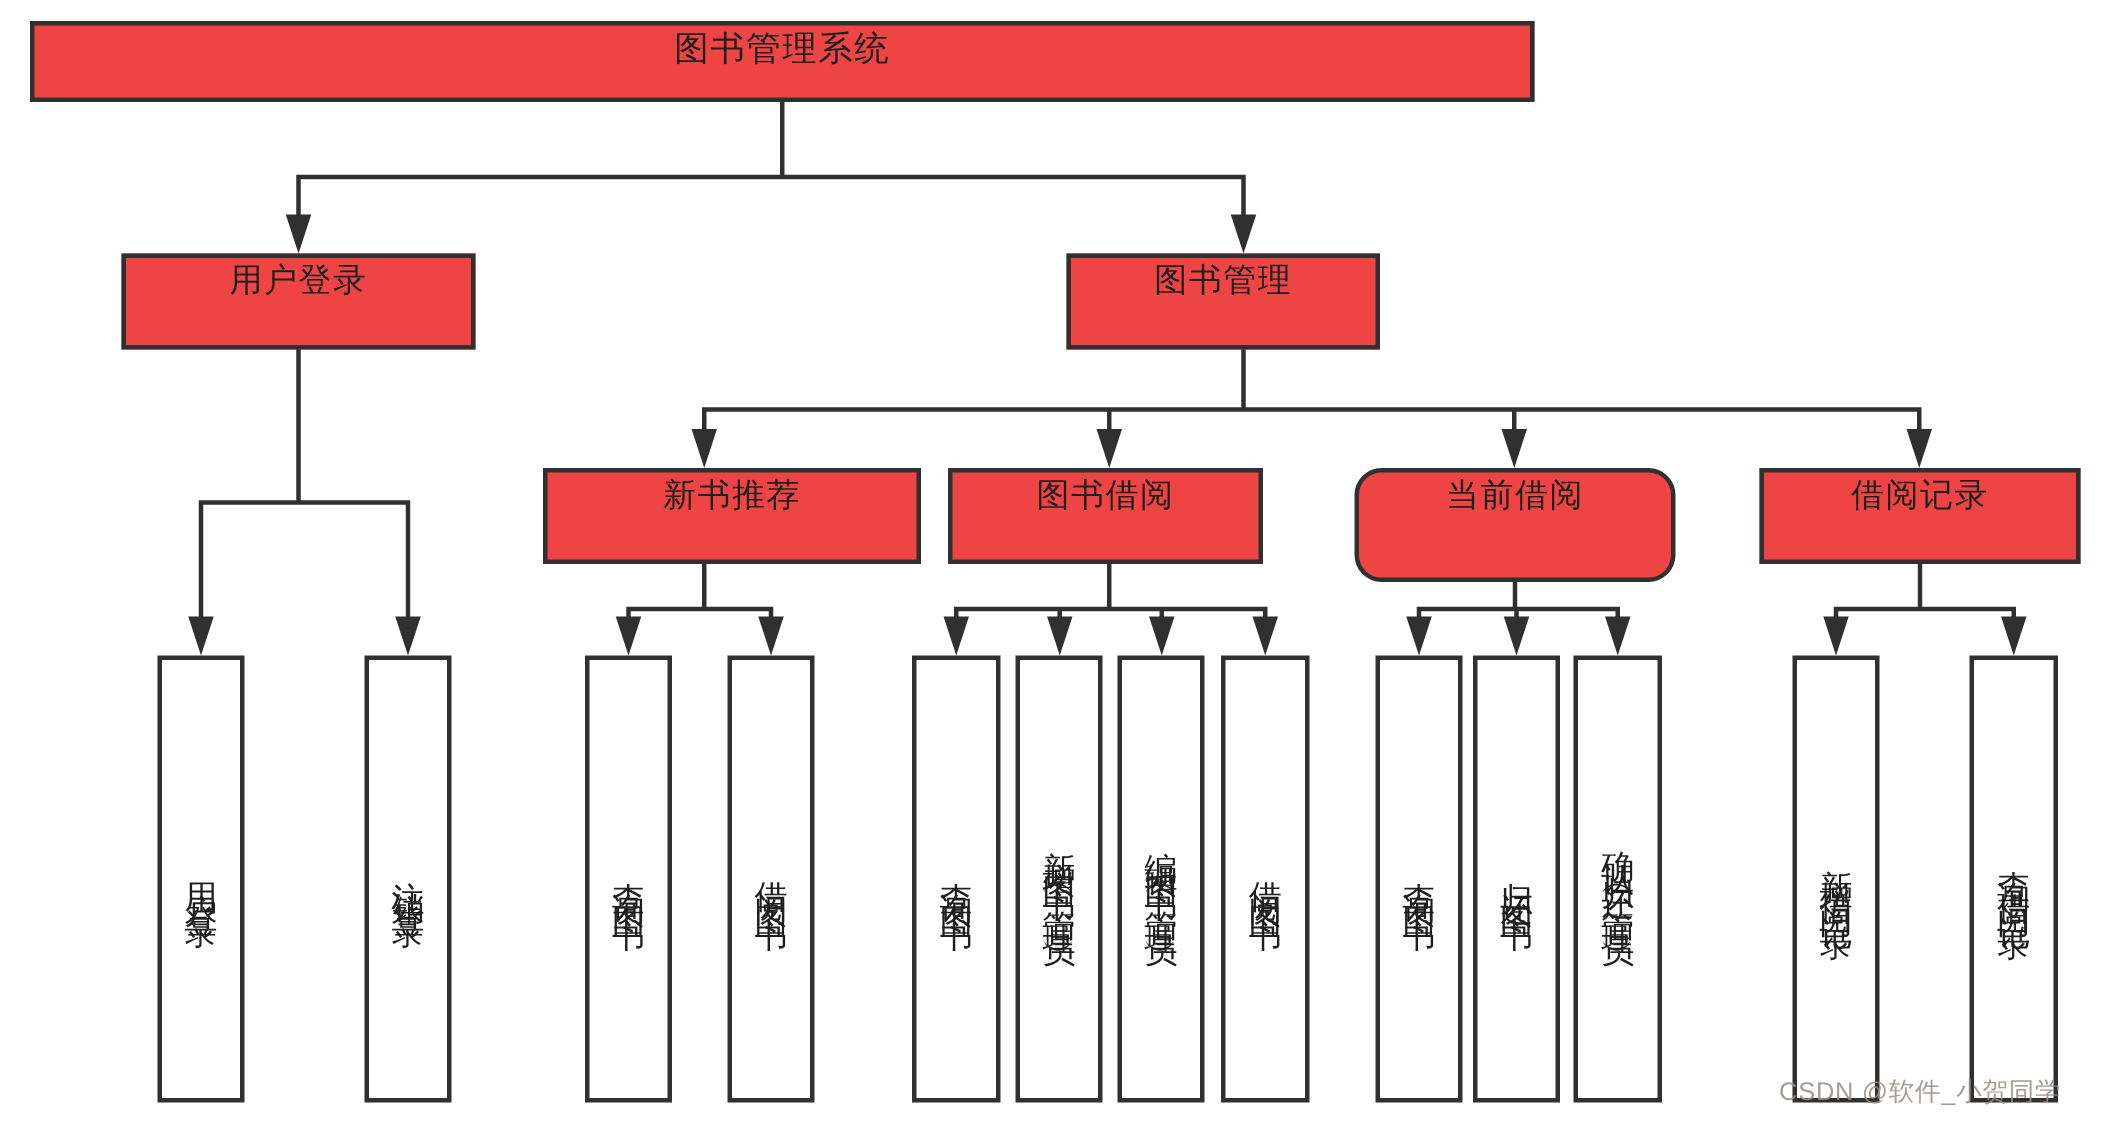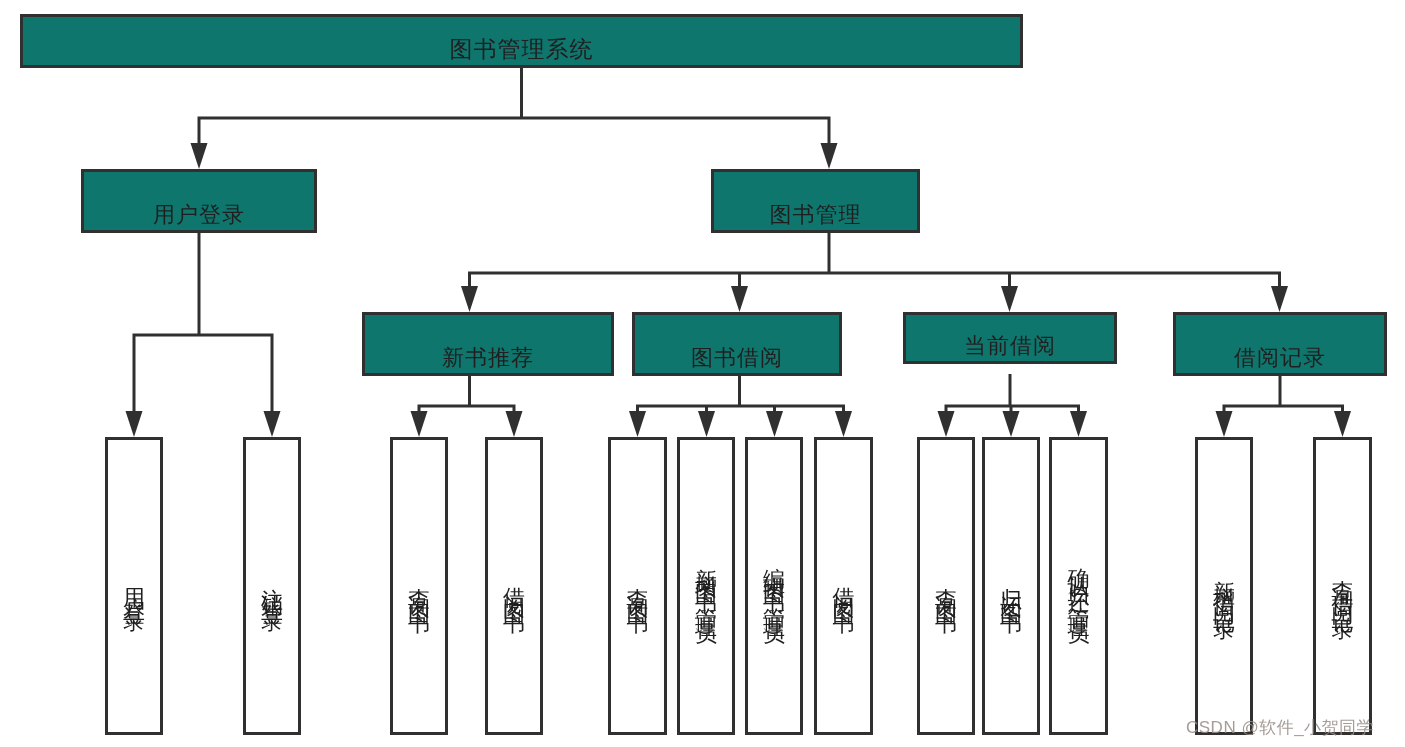--- a/index.html
+++ b/index.html
@@ -13,23 +13,23 @@
     overflow: hidden;
   }
   .connector-layer {
     position: absolute;
     left: 0; top: 0;
   }
   .node {
     position: absolute;
     box-sizing: border-box;
     border: 3px solid #303030;
-    background: #0f766e;
+    background: #ef4444;
     display: flex;
-    align-items: flex-end;
+    align-items: flex-start;
     justify-content: center;
     font-size: 22px;
     letter-spacing: 1px;
   }
   .node.root { font-size: 23px; }
   .leaf {
     position: absolute;
     box-sizing: border-box;
     border: 3px solid #303030;
     background: #ffffff;
@@ -140,21 +140,21 @@
 <div class="node" style="left:711px; top:169px; width:209px; height:64px;">
   <span>图书管理</span>
 </div>
 
 <div class="node" style="left:362px; top:312px; width:252px; height:64px;">
   <span>新书推荐</span>
 </div>
 <div class="node" style="left:632px; top:312px; width:210px; height:64px;">
   <span>图书借阅</span>
 </div>
-<div class="node" style="left:903px; top:312px; width:214px; height:52px;">
+<div class="node" style="left:903px; top:312px; width:214px; height:76px;border-radius:18px;">
   <span>当前借阅</span>
 </div>
 <div class="node" style="left:1173px; top:312px; width:214px; height:64px;">
   <span>借阅记录</span>
 </div>
 
 <div class="leaf" style="left:105px; width:58px;">
   <span>用户登录</span>
 </div>
 <div class="leaf" style="left:243px; width:58px;">

